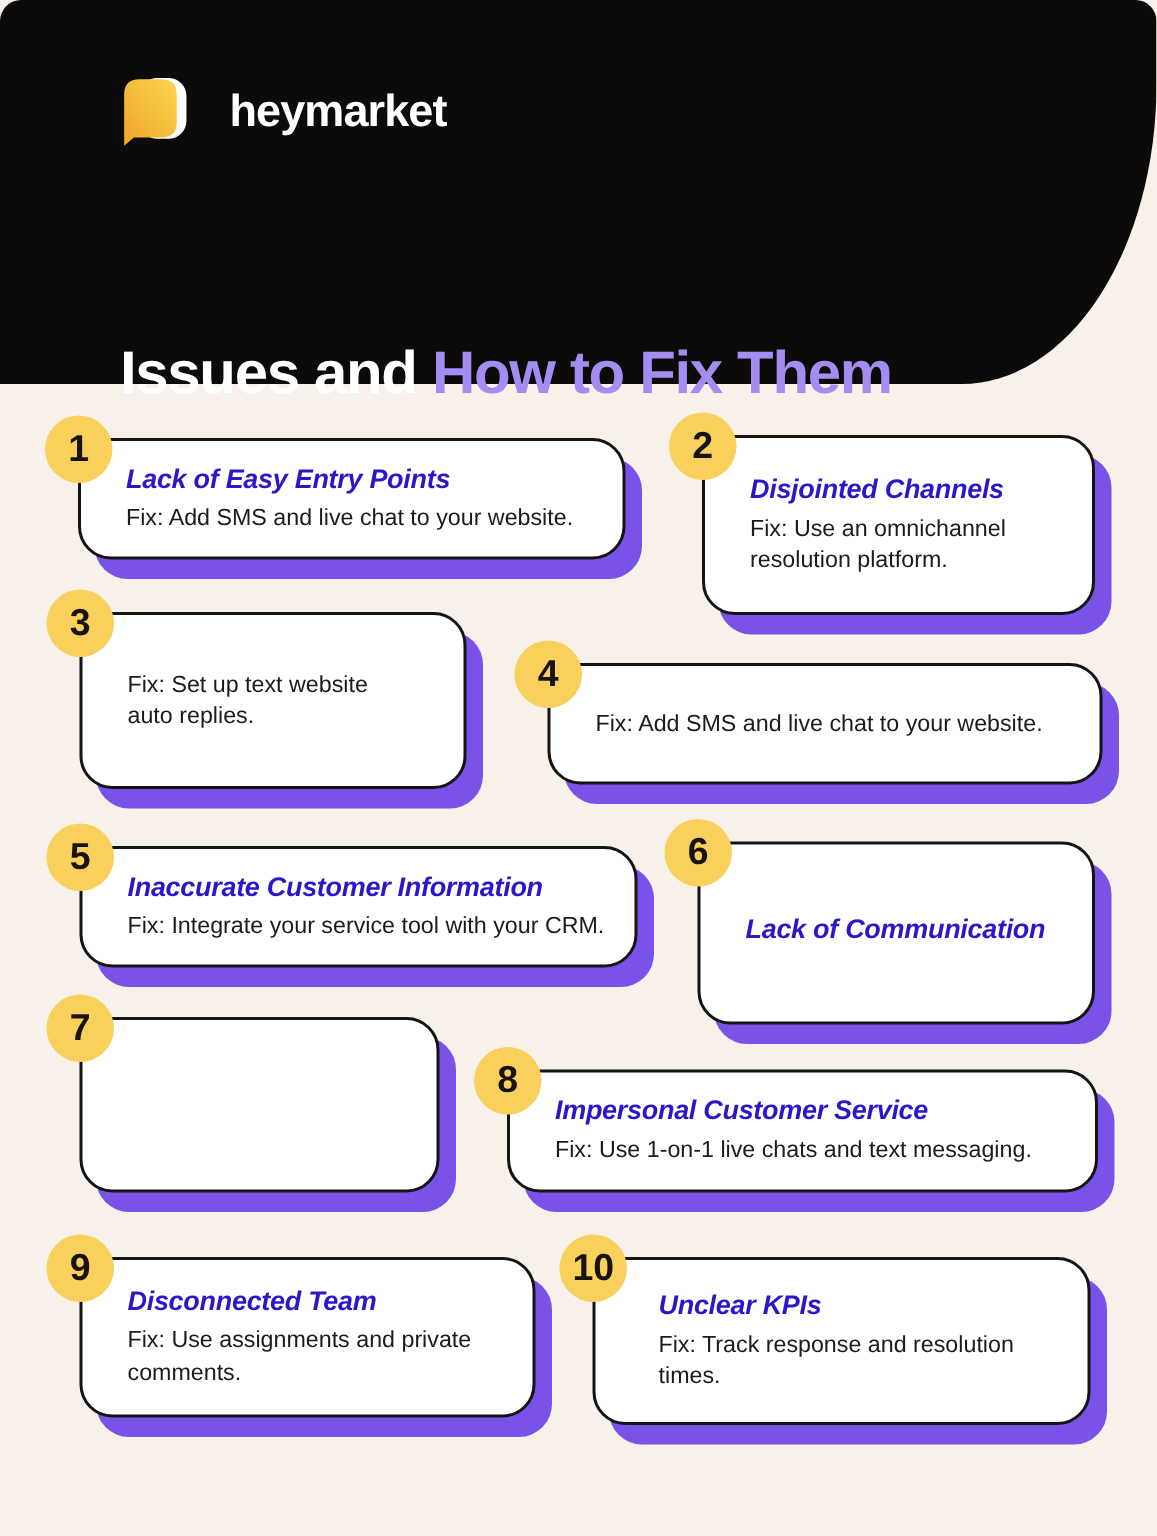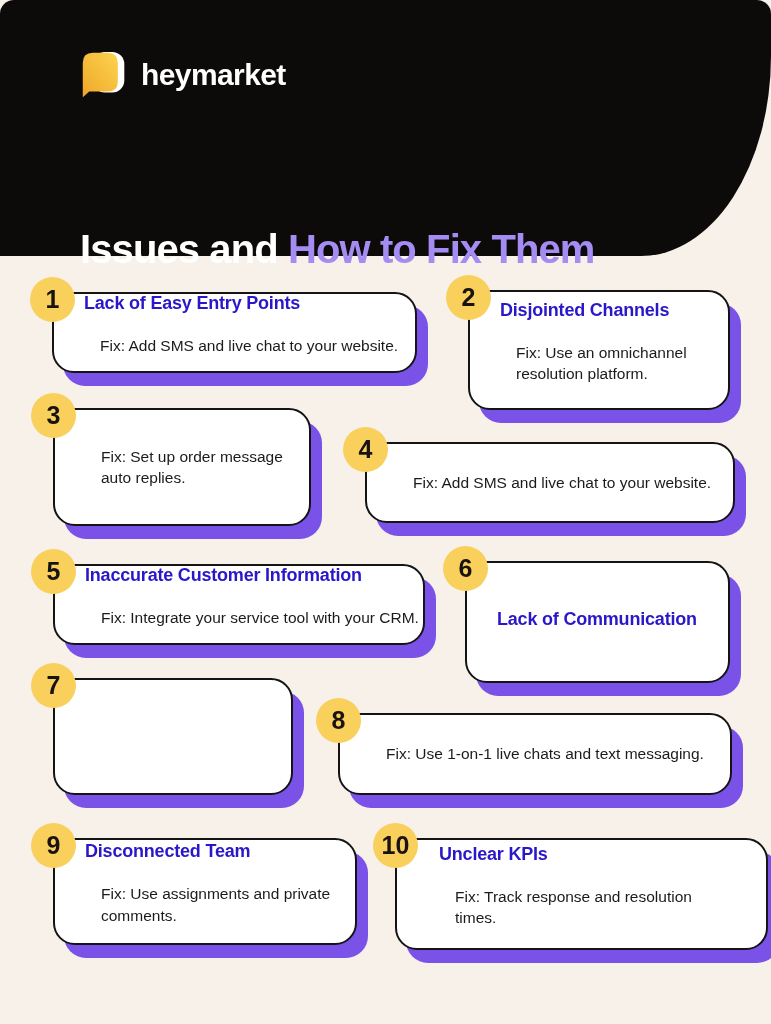--- a/index.html
+++ b/index.html
@@ -13,21 +13,21 @@
 
   
   .header {
     position:absolute; left:0; top:0; width:771px; height:256px;
     background:#0d0b09;
     border-radius:14px 14px 130px 0;
     border-bottom-right-radius:130px 200px;
     box-sizing:border-box;
     padding:50px 60px 0 80px;
   }
-  .logo-row { display:flex; align-items:center; gap:13px; }
+  .logo-row { display:flex; align-items:center; gap:25px; }
   .logo-mark { width:48px; height:50px; flex:0 0 auto; }
   .logo-text {
     color:#ffffff; font-size:30px; font-weight:bold; letter-spacing:-0.6px;
   }
   .header-title {
     margin-top:27px;
     color:#ffffff; font-size:40px; font-weight:bold;
     line-height:1.22; letter-spacing:-0.9px;
     white-space:pre-line;
   }
@@ -47,38 +47,38 @@
   .badge {
     position:absolute; left:-24px; top:-17px;
     width:45px; height:45px; border-radius:50%;
     background:#f9d05c;
     color:#181310; font-size:25px; font-weight:bold;
     display:flex; align-items:center; justify-content:center;
   }
   .card-title {
     margin:0 0 5px 0;
     font-size:18px; font-weight:bold; color:#2a17c9;
-    letter-spacing:-0.2px; white-space:pre;
+    letter-spacing:-0.2px; white-space:pre;font-style:italic;
   }
   .card-fix {
-    margin:16px;
+    margin:0;
     font-size:15.5px; color:#1b1b1b; line-height:1.38;
     white-space:pre;
   }
 
   .card-1  { left:52px;  top:292px; width:365px; height:81px;  }
   .card-2  { left:468px; top:290px; width:262px; height:120px; }
   .card-3  { left:53px;  top:408px; width:258px; height:118px; }
   .card-4  { left:365px; top:442px; width:370px; height:81px;  }
   .card-5  { left:53px;  top:564px; width:372px; height:81px;  }
   .card-6  { left:465px; top:561px; width:265px; height:122px; }
   .card-7  { left:53px;  top:678px; width:240px; height:117px; }
   .card-8  { left:338px; top:713px; width:394px; height:82px;  }
   .card-9  { left:53px;  top:838px; width:304px; height:107px; }
-  .card-10 { left:395px; top:838px; width:373px; height:112px;padding-left:42px; }
+  .card-10 { left:395px; top:838px; width:332px; height:112px;padding-left:42px; }
 </style>
 </head>
 <body>
 
 <div class="header">
   <div class="logo-row">
     <span class="logo-mark">
       <svg viewBox="0 0 52 52" width="48" height="50" aria-hidden="true">
         <defs>
           <linearGradient id="lg" x1="0" y1="1" x2="1" y2="0">
@@ -105,21 +105,21 @@
 
 <div class="card card-2">
   <div class="badge">2</div>
   <h3 class="card-title">Disjointed Channels</h3>
   <p class="card-fix">Fix: Use an omnichannel
 resolution platform.</p>
 </div>
 
 <div class="card card-3">
   <div class="badge">3</div>
-  <p class="card-fix">Fix: Set up order message
+  <p class="card-fix">Fix: Set up text website
 auto replies.</p>
 </div>
 
 <div class="card card-4">
   <div class="badge">4</div>
   <p class="card-fix">Fix: Add SMS and live chat to your website.</p>
 </div>
 
 <div class="card card-5">
   <div class="badge">5</div>
@@ -131,20 +131,21 @@
   <div class="badge">6</div>
   <h3 class="card-title">Lack of Communication</h3>
 </div>
 
 <div class="card card-7">
   <div class="badge">7</div>
 </div>
 
 <div class="card card-8">
   <div class="badge">8</div>
+  <h3 class="card-title">Impersonal Customer Service</h3>
   <p class="card-fix">Fix: Use 1-on-1 live chats and text messaging.</p>
 </div>
 
 <div class="card card-9">
   <div class="badge">9</div>
   <h3 class="card-title">Disconnected Team</h3>
   <p class="card-fix">Fix: Use assignments and private
 comments.</p>
 </div>
 

